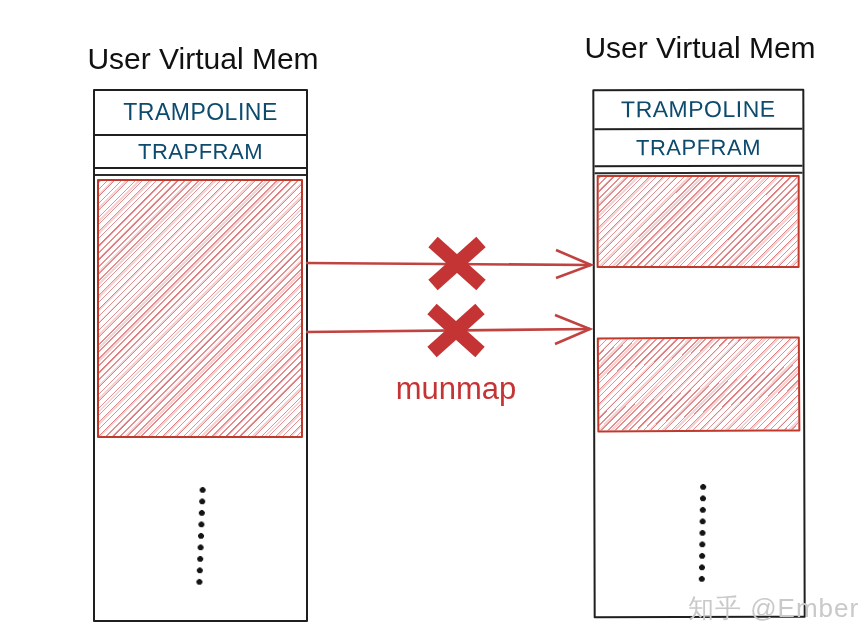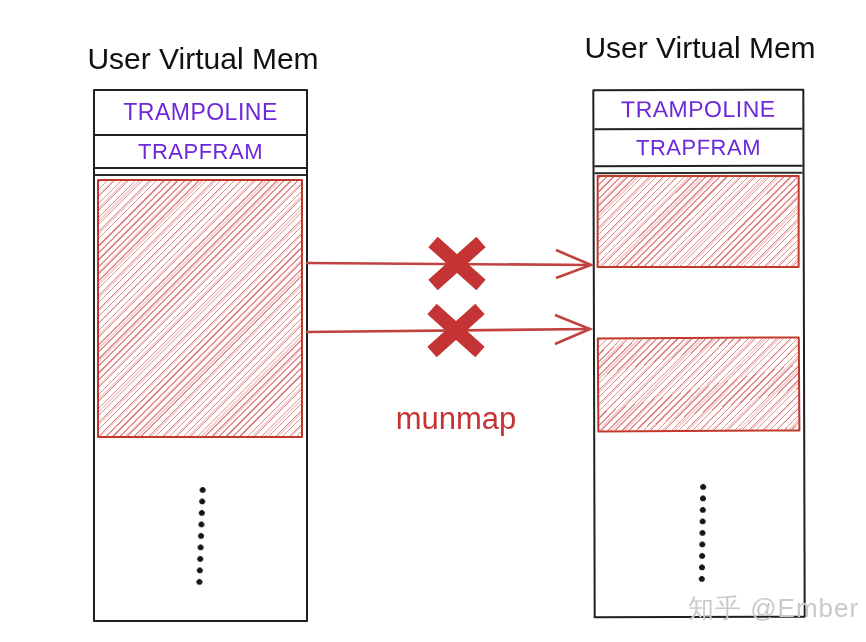--- a/index.html
+++ b/index.html
@@ -15,21 +15,21 @@
   .title-right{left:555px;top:31px;width:290px;}
   .mem-box{
     position:absolute;border:2px solid #1f1f1f;background:#fff;border-radius:1px;
     box-sizing:border-box;
   }
   .box-left{left:93px;top:89px;width:215px;height:533px;}
   .box-right{left:593px;top:89px;width:212px;height:529px;transform:rotate(-0.15deg);}
   .mem-row{
     box-sizing:border-box;border-bottom:2px solid #1f1f1f;
     display:flex;align-items:center;justify-content:center;
-    font-size:23px;letter-spacing:0.5px;color:#6d28d9;
+    font-size:23px;letter-spacing:0.5px;color:#0c4a6e;
   }
   .box-left .row-0{height:45px;}
   .box-left .row-1{height:33px;font-size:22px;}
   .box-right .row-0{height:39px;}
   .box-right .row-1{height:37px;font-size:22px;}
   .thin-strip{box-sizing:border-box;height:7px;border-bottom:2px solid #2a2a2a;}
   .hatch{
     position:absolute;box-sizing:border-box;
     border:2px solid #c0392b;border-radius:1px;
     background-color:#fffdfd;
@@ -43,21 +43,21 @@
   .vdots{
     position:absolute;width:8px;
     background-image:radial-gradient(circle at 4px 4px, #141414 2.6px, transparent 3.2px);
     background-size:8px 11.5px;background-repeat:repeat-y;
   }
   .vdots-left{left:102px;top:395px;height:101px;transform:rotate(2deg);}
   .vdots-right{left:103px;top:392px;height:101px;transform:rotate(1deg);}
   .arrow-layer{position:absolute;left:0;top:0;width:866px;height:642px;pointer-events:none;}
   .munmap-label{
     position:absolute;left:380px;top:371px;width:152px;text-align:center;
-    font-size:31px;color:#c53434;margin-top:30px;
+    font-size:31px;color:#c53434;
   }
   .watermark{
     position:absolute;left:672px;top:591px;width:194px;
     font-size:26px;color:#c9c9c9;white-space:nowrap;letter-spacing:1px;margin-left:16px;
   }
 </style>
 </head>
 <body>
 
 <div class="canvas">

